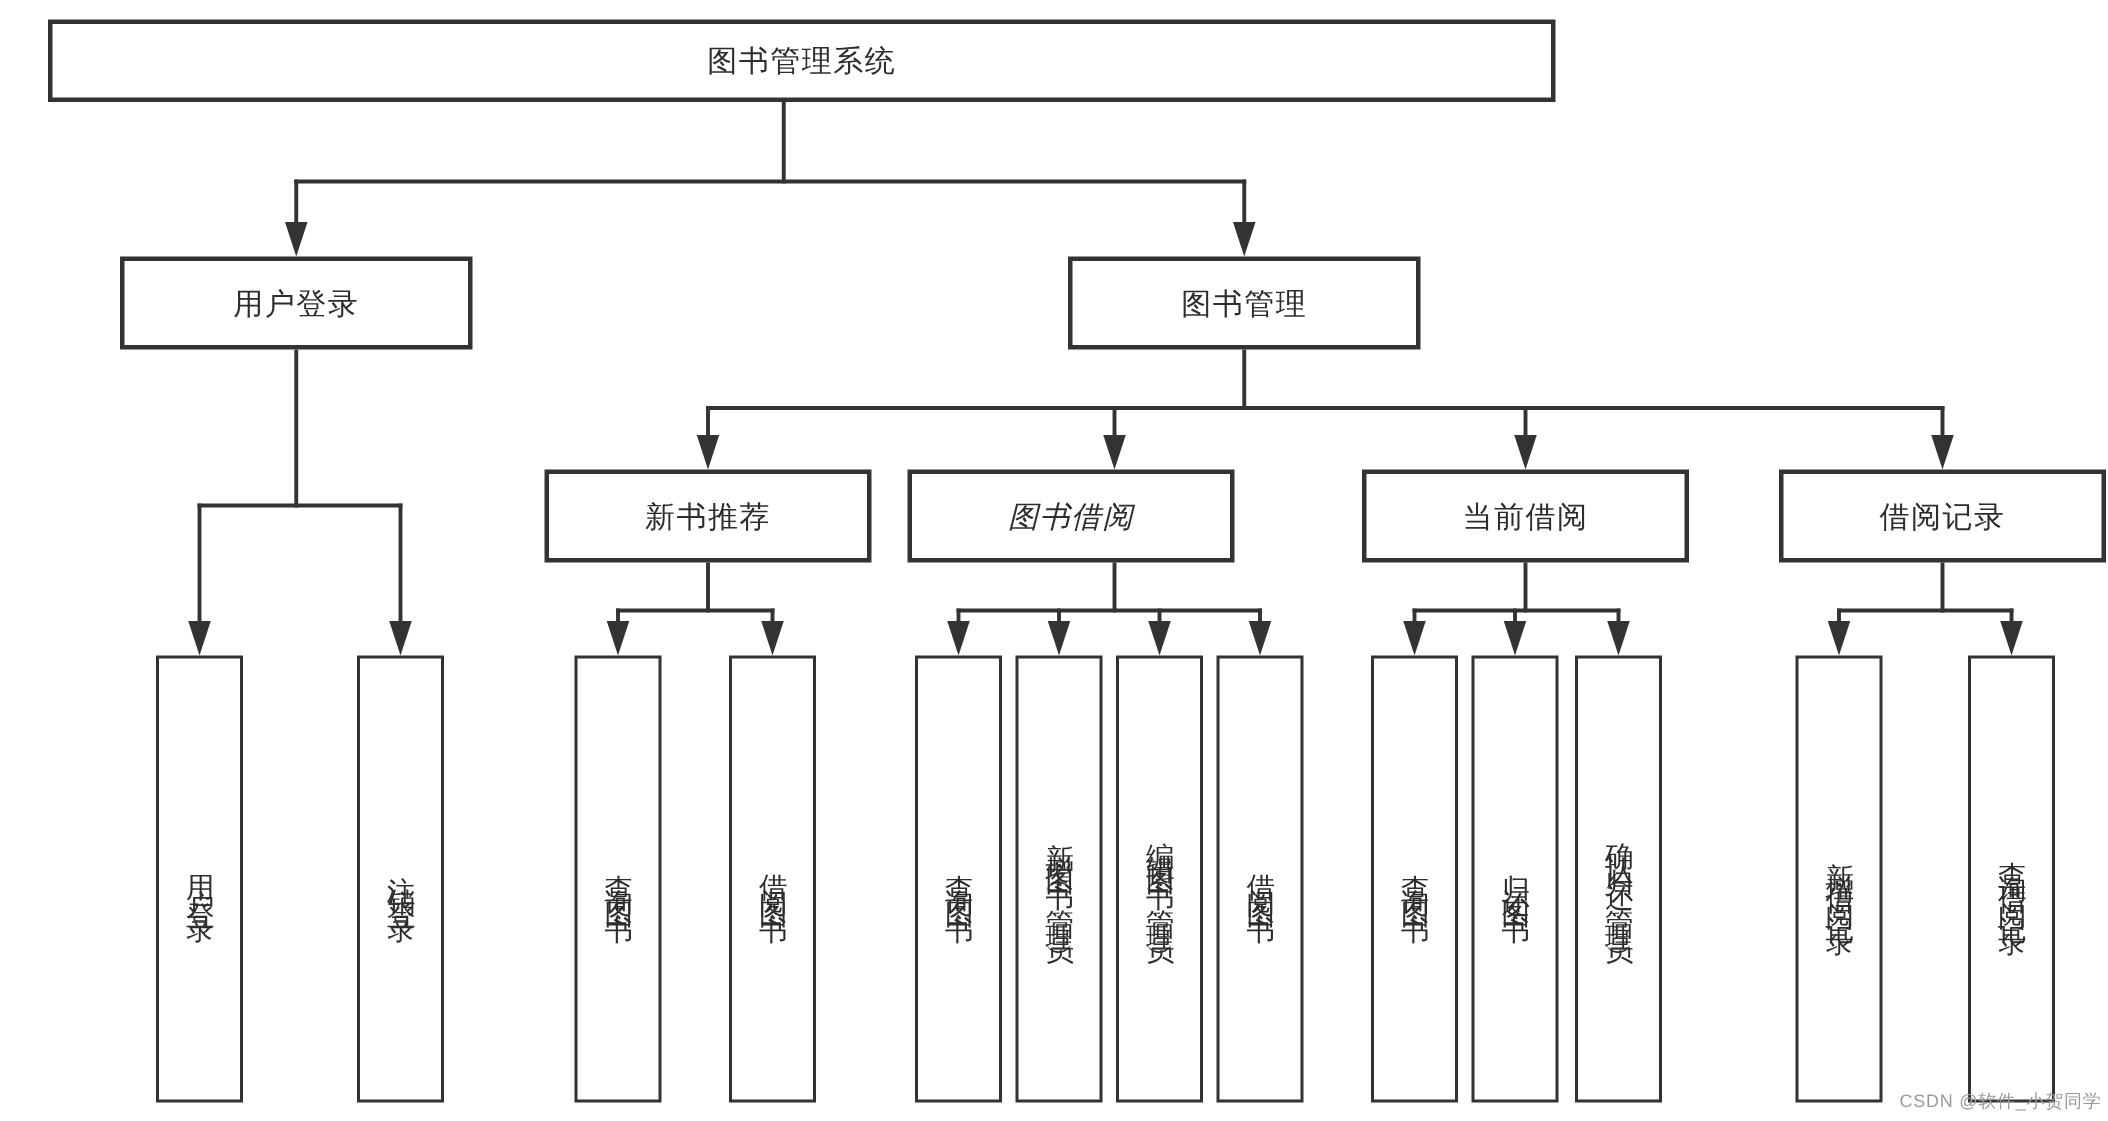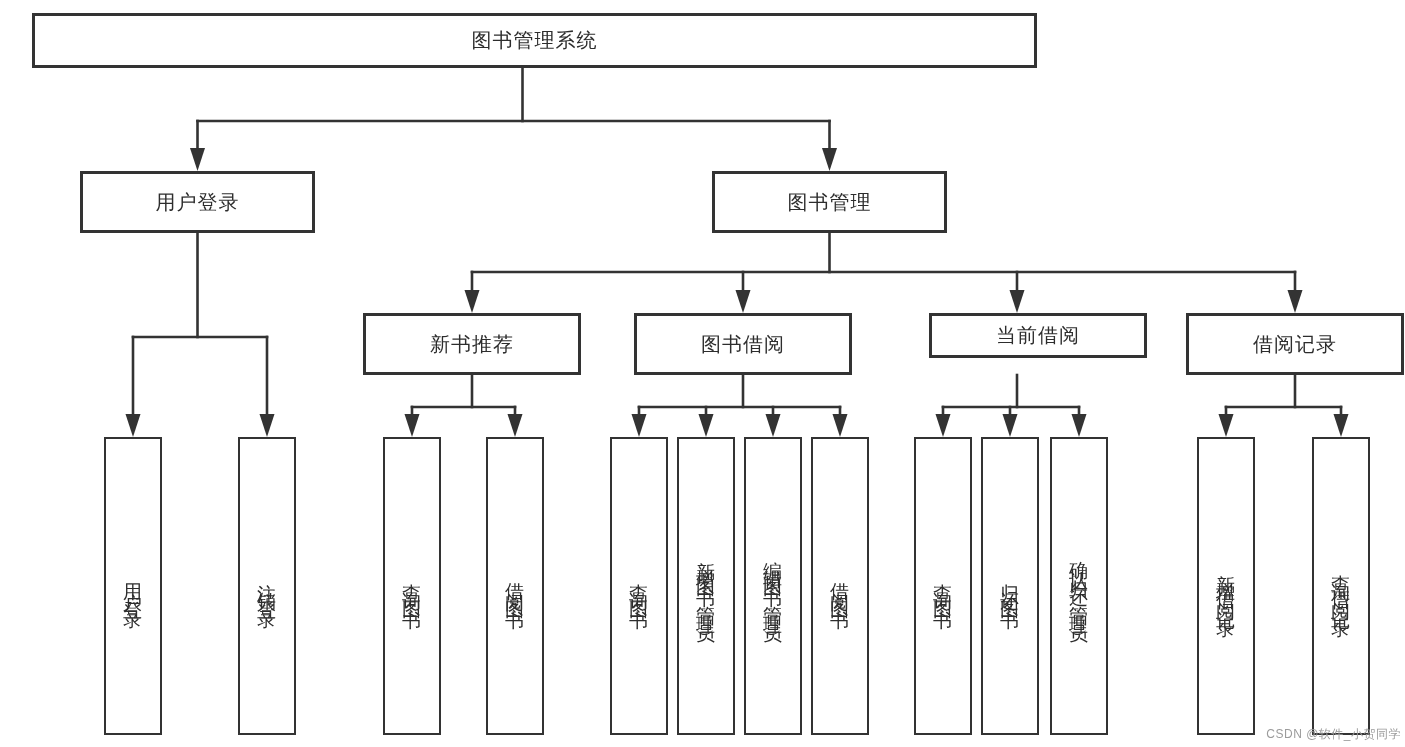--- a/index.html
+++ b/index.html
@@ -152,24 +152,24 @@
   <div class="box" style="left:80px; top:171px; width:235px; height:62px;">
     <span>用户登录</span>
   </div>
   <div class="box" style="left:712px; top:171px; width:235px; height:62px;">
     <span>图书管理</span>
   </div>
 
   <div class="box" style="left:363px; top:313px; width:218px; height:62px;">
     <span>新书推荐</span>
   </div>
-  <div class="box" style="left:634px; top:313px; width:218px; height:62px;">
+  <div class="box" style="left:605px; top:313px; width:218px; height:62px;font-style:italic;">
     <span>图书借阅</span>
   </div>
-  <div class="box" style="left:929px; top:313px; width:218px; height:45px;">
+  <div class="box" style="left:908px; top:313px; width:218px; height:62px;">
     <span>当前借阅</span>
   </div>
   <div class="box" style="left:1186px; top:313px; width:218px; height:62px;font-family:Liberation Mono, monospace;">
     <span>借阅记录</span>
   </div>
 
   <div class="box leaf" style="left:104px; top:437px; width:58px; height:298px;">
     <span class="vtext">用户登录</span>
   </div>
   <div class="box leaf" style="left:238px; top:437px; width:58px; height:298px;">

